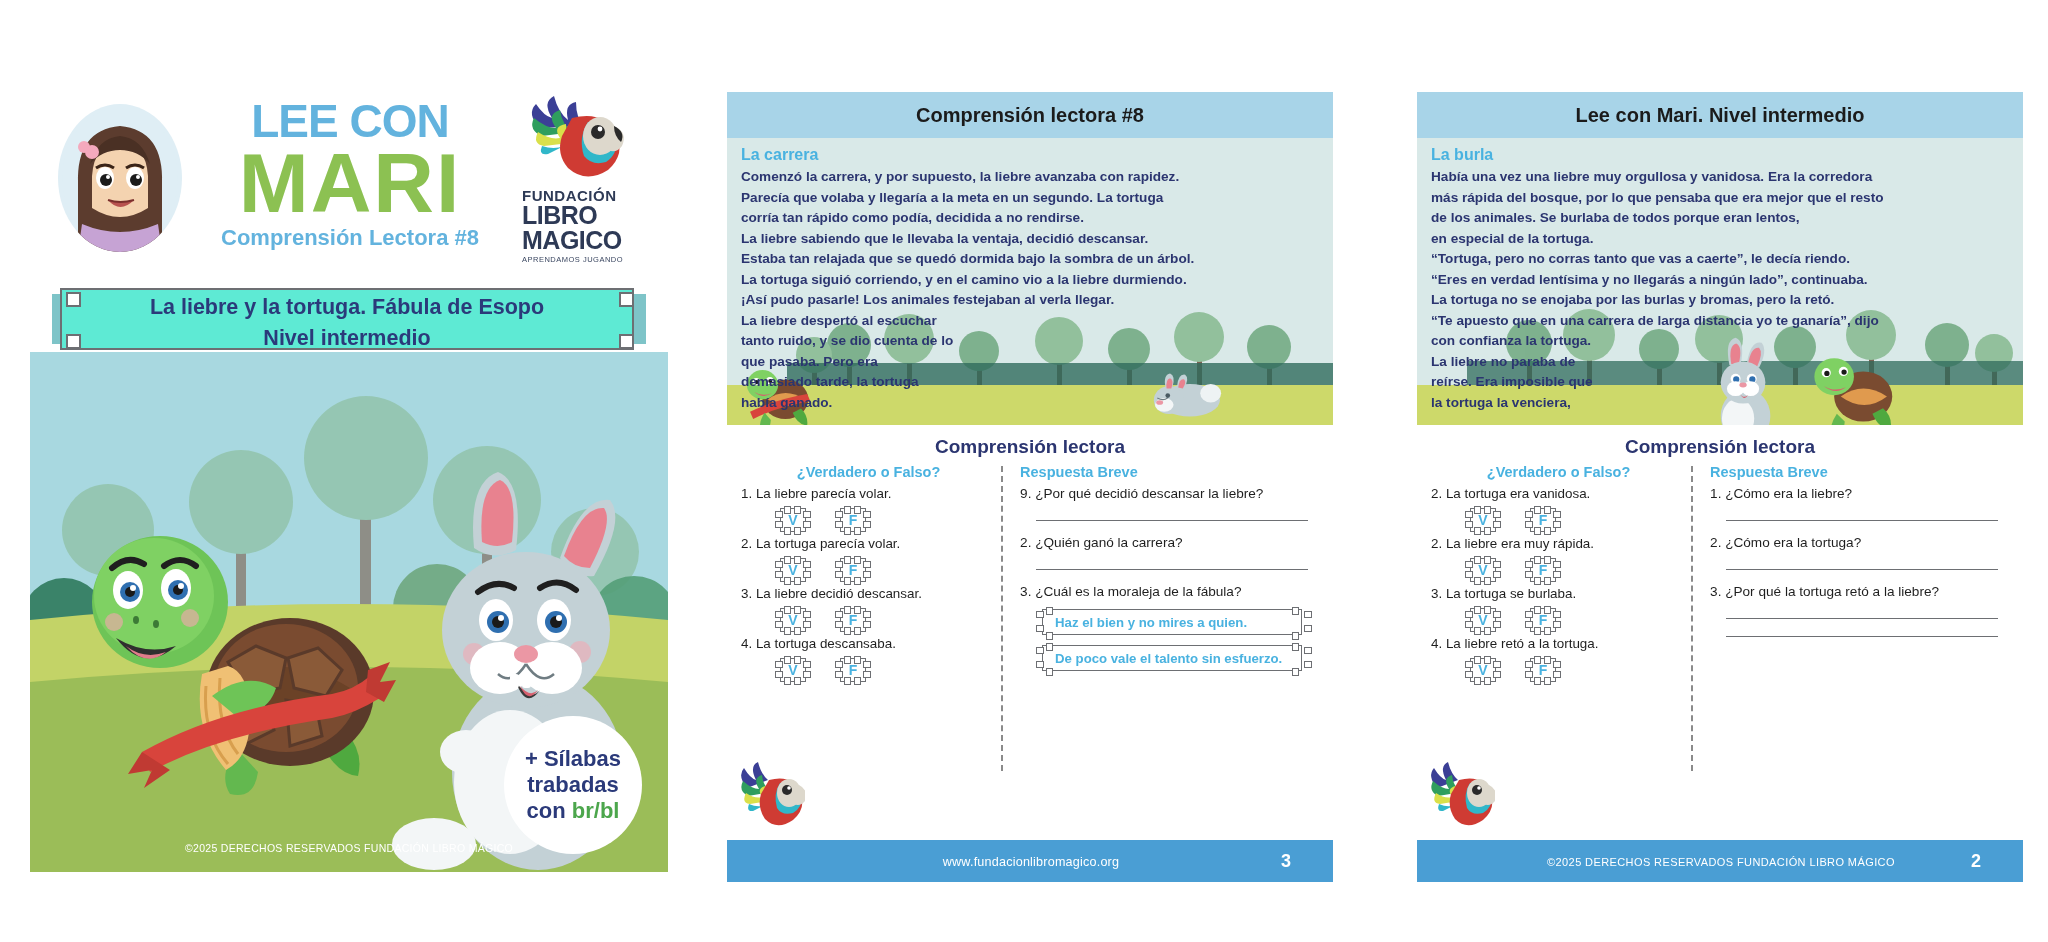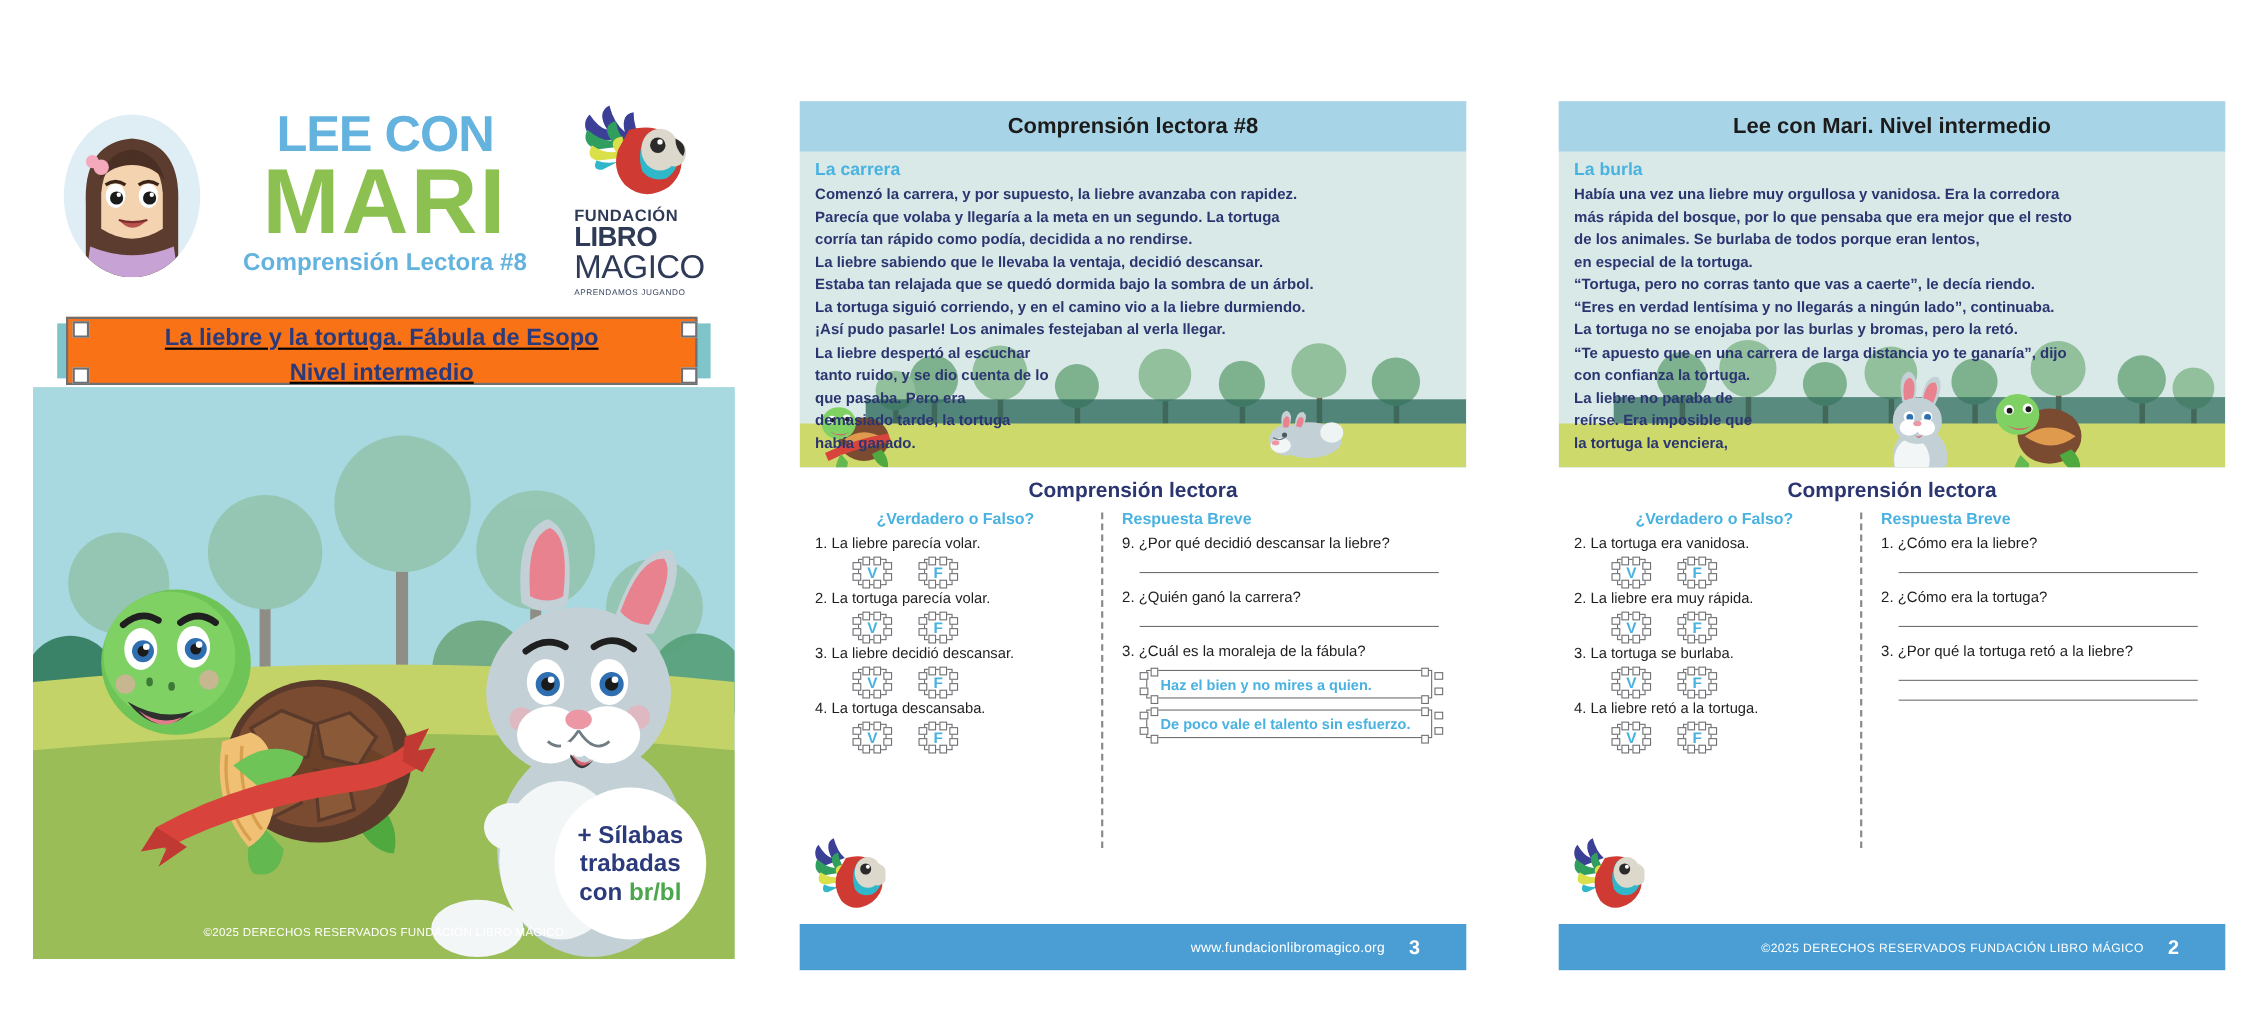--- a/index.html
+++ b/index.html
@@ -13,26 +13,26 @@
   #mari-avatar{position:absolute;left:28px;top:42px;width:124px;height:148px;
                border-radius:50%;background:#dfeef5;overflow:hidden;}
   #brand-block{position:absolute;left:160px;top:36px;width:320px;text-align:center;}
   .lee-con{font-size:46px;font-weight:bold;color:#63b3de;letter-spacing:-1px;line-height:46px;}
   .mari{font-size:84px;font-weight:bold;color:#8cc152;letter-spacing:2px;line-height:78px;}
   .compr-sub{font-size:22px;font-weight:bold;color:#63b3de;line-height:28px;margin-top:2px;}
   #flm-logo{position:absolute;left:492px;top:30px;width:120px;text-align:left;}
   .flm-words{font-family:"Liberation Sans",sans-serif;color:#2e3a56;line-height:1;}
   .flm-l1{font-size:15px;font-weight:bold;letter-spacing:.5px;}
   .flm-l2{font-size:25px;font-weight:bold;letter-spacing:-.5px;}
-  .flm-l3{font-size:30px;font-weight:normal;letter-spacing:-.5px;}
+  .flm-l3{font-size:25px;font-weight:bold;letter-spacing:-.5px;}
   .flm-l4{font-size:7.5px;letter-spacing:.5px;margin-top:3px;color:#3a4660;}
 
   #title-plate-wrap{position:absolute;left:22px;top:222px;width:594px;height:68px;}
   #title-plate{position:absolute;left:8px;top:4px;width:570px;height:58px;
-               background:#f97316;border:2px solid #6d6f73;text-align:center;text-decoration:underline;}
+               background:#5eead4;border:2px solid #6d6f73;text-align:center;}
   #title-plate .tt{font-size:21.5px;font-weight:bold;color:#2b3a7a;line-height:27px;padding-top:4px;}
   .nub{position:absolute;width:11px;height:11px;border:2px solid #6d6f73;background:#fff;}
 
   
   #illus{position:absolute;left:0;top:290px;width:638px;height:520px;overflow:hidden;background:#a8d8e0;}
   #sky{position:absolute;left:0;top:0;width:638px;height:300px;background:#a8d8e0;}
   #copyright-left{position:absolute;left:0;bottom:18px;width:638px;text-align:center;
                   font-size:10.5px;color:#ffffff;letter-spacing:.3px;}
   #badge{position:absolute;right:26px;bottom:18px;width:138px;height:138px;border-radius:50%;
          background:#fff;display:flex;align-items:center;justify-content:center;}
@@ -76,21 +76,21 @@
                border:1.7px solid #6d6f73;background:#fff;display:flex;align-items:center;
                padding-left:12px;box-sizing:border-box;
                font-size:13.2px;font-weight:bold;color:#49b2e0;}
 
   .parrot{position:absolute;left:8px;bottom:38px;width:70px;height:86px;z-index:6;}
   .foot{position:absolute;left:0;bottom:0;width:606px;height:42px;background:#4a9ed4;
         display:flex;align-items:center;justify-content:flex-end;padding-right:0;}
   .foot .fw{font-size:12.6px;color:#fff;letter-spacing:.2px;}
   .foot .fc{font-size:11px;color:#fff;letter-spacing:.4px;}
   .foot .pg{font-size:18px;font-weight:bold;color:#fff;margin:0 42px 0 22px;}
-  .foot-center{flex:1;text-align:right;padding-left:76px;}
+  .foot-center{flex:1;text-align:center;padding-left:76px;}
 </style>
 </head>
 <body>
 
 <div id="cover">
 
   <div id="cover-head">
 
     <div id="mari-avatar">
       <svg viewBox="0 0 124 148" width="124" height="148">

